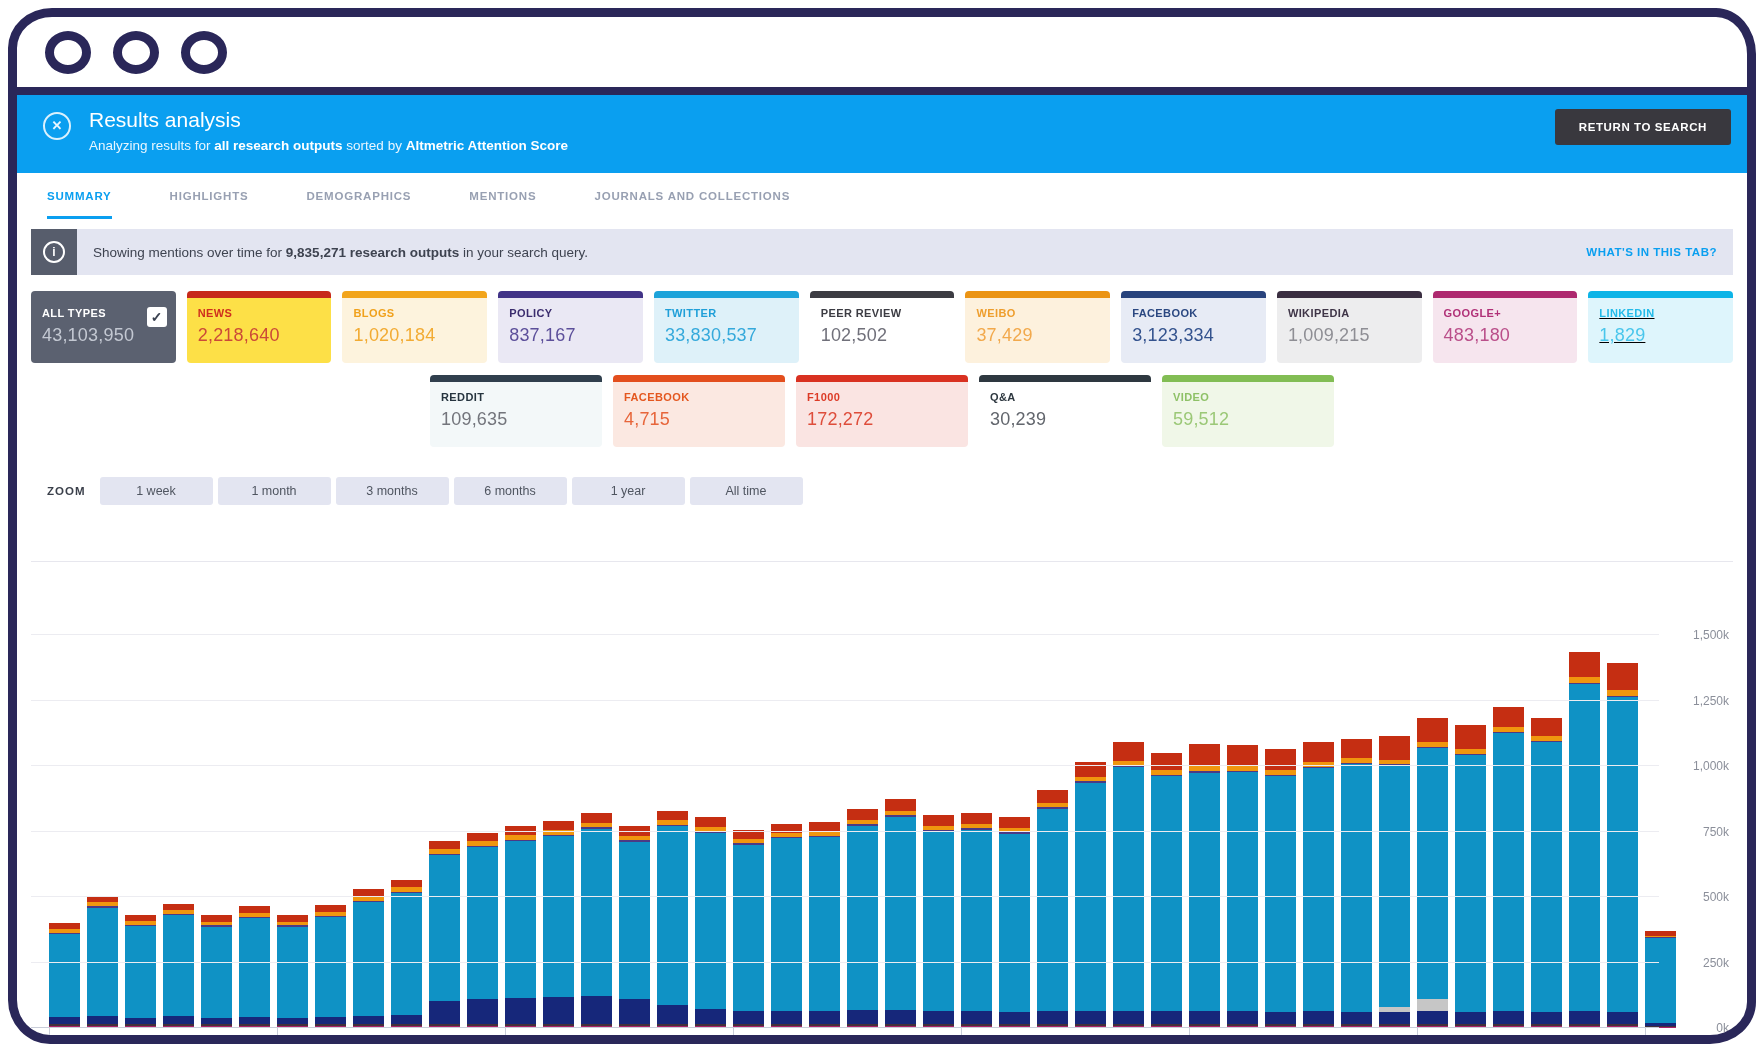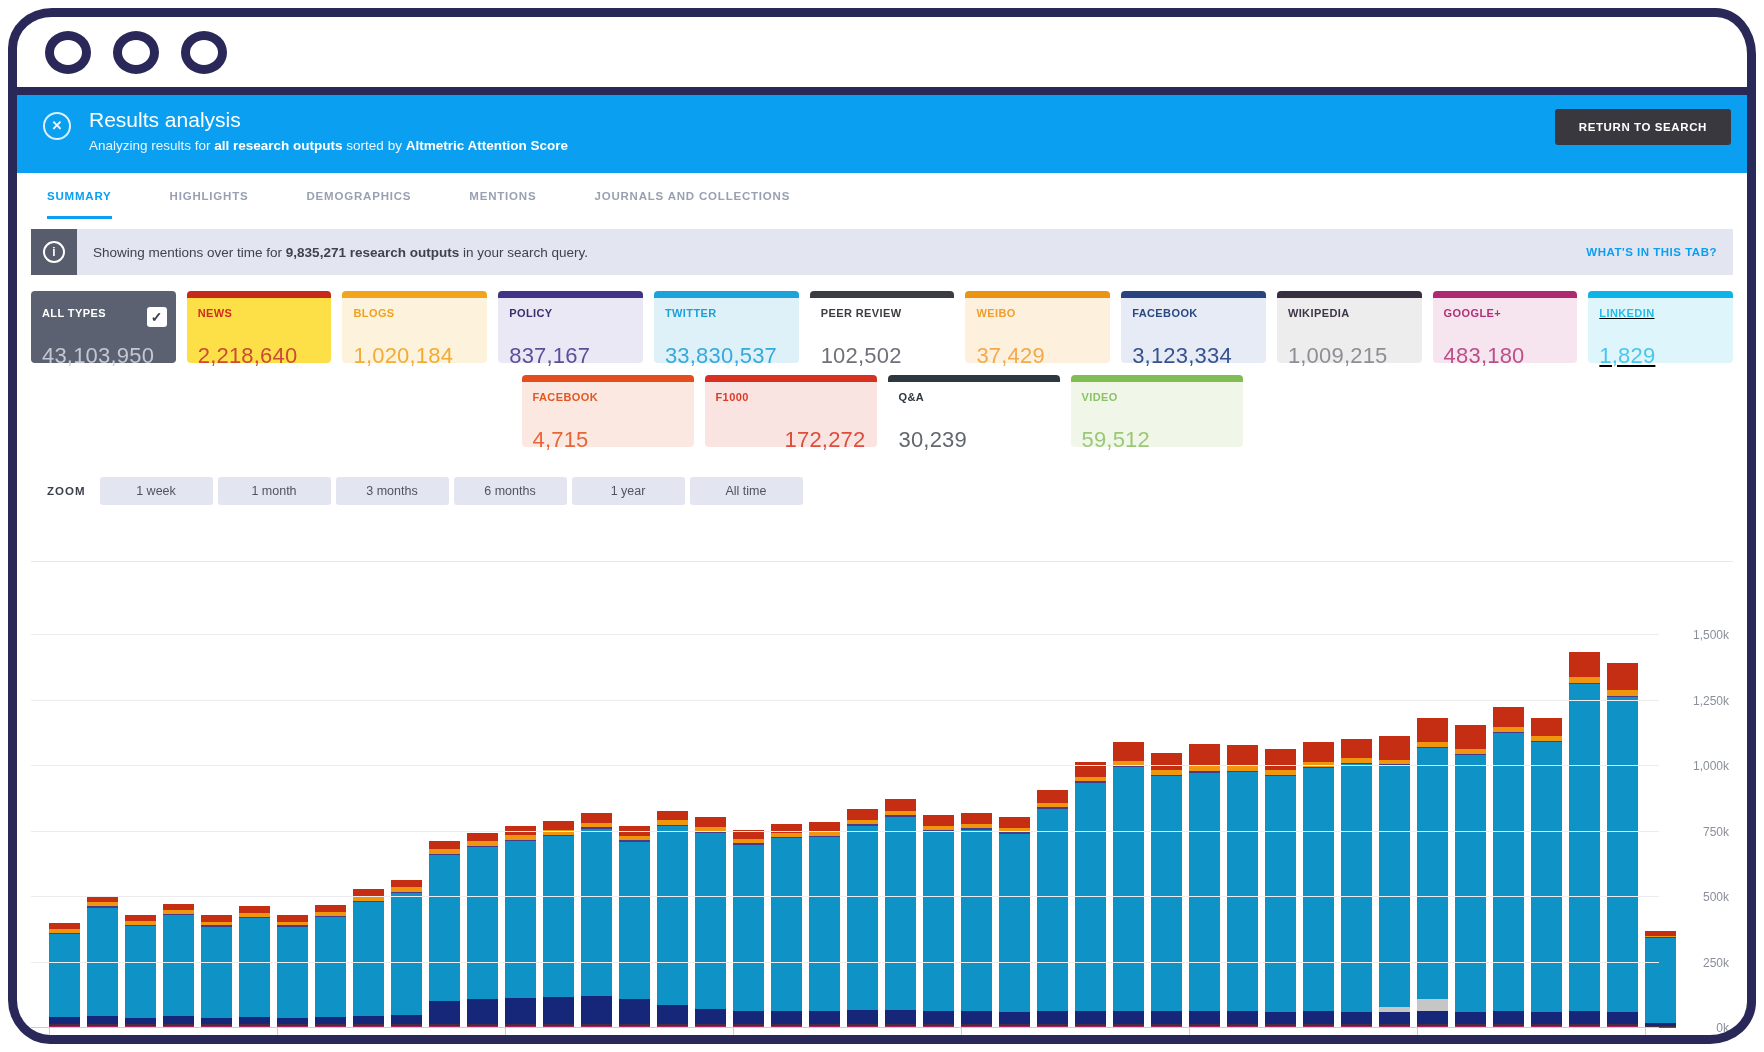--- a/index.html
+++ b/index.html
@@ -31,21 +31,21 @@
     font-size:12px;line-height:18px;text-align:center;font-weight:700;}
   .info-text{margin-left:16px;font-size:13.5px;color:#3e4350;}
   .info-link{margin-left:auto;margin-right:16px;color:#0a9ff0;font-weight:700;font-size:11.5px;letter-spacing:.5px;cursor:pointer;}
   
   .cards{display:flex;gap:11px;margin:16px 14px 0;}
   .cards.second{justify-content:center;margin-top:12px;}
   .card{flex:1;height:72px;box-sizing:border-box;border-top:7px solid #ccc;border-radius:4px;
     padding:9px 11px 0;position:relative;cursor:pointer;}
   .cards.second .card{flex:none;width:172px;}
   .card .lbl{font-size:11px;font-weight:700;letter-spacing:.4px;}
-  .card .val{font-size:22px;margin-top:24px;letter-spacing:.2px;white-space:nowrap;}
+  .card .val{font-size:18px;margin-top:6px;letter-spacing:.2px;white-space:nowrap;}
   .card .chk{position:absolute;right:9px;top:9px;width:20px;height:20px;background:#fff;border-radius:3px;
     color:#3a4150;font-size:14px;line-height:20px;text-align:center;font-weight:700;}
   
   .zoomrow{margin:30px 14px 0 30px;display:flex;align-items:center;}
   .zoomrow .zlabel{font-size:11.5px;font-weight:700;letter-spacing:1px;color:#3a3f4a;margin-right:14px;}
   .zbtn{background:#e3e5f1;color:#4f5560;font-size:12.5px;width:113px;padding:7px 0;text-align:center;
     border-radius:3px;margin-right:5px;cursor:pointer;}
   
   .chart{margin:56px 14px 0;border-top:1px solid #e7e7ee;position:relative;height:466px;}
   .grid{position:absolute;left:0;right:74px;height:1px;background:#ececf1;}
@@ -132,27 +132,31 @@
       <div class="card" style="border-top-color: rgb(174, 41, 111); background: rgb(246, 229, 238);">
         <div class="lbl" style="color: rgb(176, 48, 119);">GOOGLE+</div>
         <div class="val" style="color: rgb(186, 79, 138);">483,180</div>
       </div>
       <div class="card" style="border-top-color: rgb(13, 180, 231); background: rgb(222, 245, 252); text-decoration: underline;">
         <div class="lbl" style="color: rgb(35, 187, 233);">LINKEDIN</div>
         <div class="val" style="color: rgb(73, 198, 236);">1,829</div>
       </div>
     </div>
   <div class="cards second">
+      <div class="card" style="border-top-color: rgb(48, 63, 77); background: rgb(243, 248, 249);">
+        <div class="lbl" style="color: rgb(38, 52, 63);">REDDIT</div>
+        <div class="val" style="color: rgb(115, 117, 124);">109,635</div>
+      </div>
       <div class="card" style="border-top-color: rgb(227, 78, 29); background: rgb(251, 232, 225);">
         <div class="lbl" style="color: rgb(228, 87, 31);">FACEBOOK</div>
         <div class="val" style="color: rgb(231, 101, 58);">4,715</div>
       </div>
       <div class="card" style="border-top-color: rgb(217, 49, 33); background: rgb(250, 228, 226);">
         <div class="lbl" style="color: rgb(220, 58, 38);">F1000</div>
-        <div class="val" style="color: rgb(222, 77, 59); text-align: right;">172,272</div>
+        <div class="val" style="color: rgb(222, 77, 59);">172,272</div>
       </div>
       <div class="card" style="border-top-color: rgb(46, 56, 64); background: rgb(255, 255, 255);">
         <div class="lbl" style="color: rgb(46, 56, 64);">Q&amp;A</div>
         <div class="val" style="color: rgb(98, 102, 109);">30,239</div>
       </div>
       <div class="card" style="border-top-color: rgb(130, 189, 84); background: rgb(240, 247, 232);">
         <div class="lbl" style="color: rgb(142, 193, 103);">VIDEO</div>
         <div class="val" style="color: rgb(155, 200, 119);">59,512</div>
       </div>
     </div>

